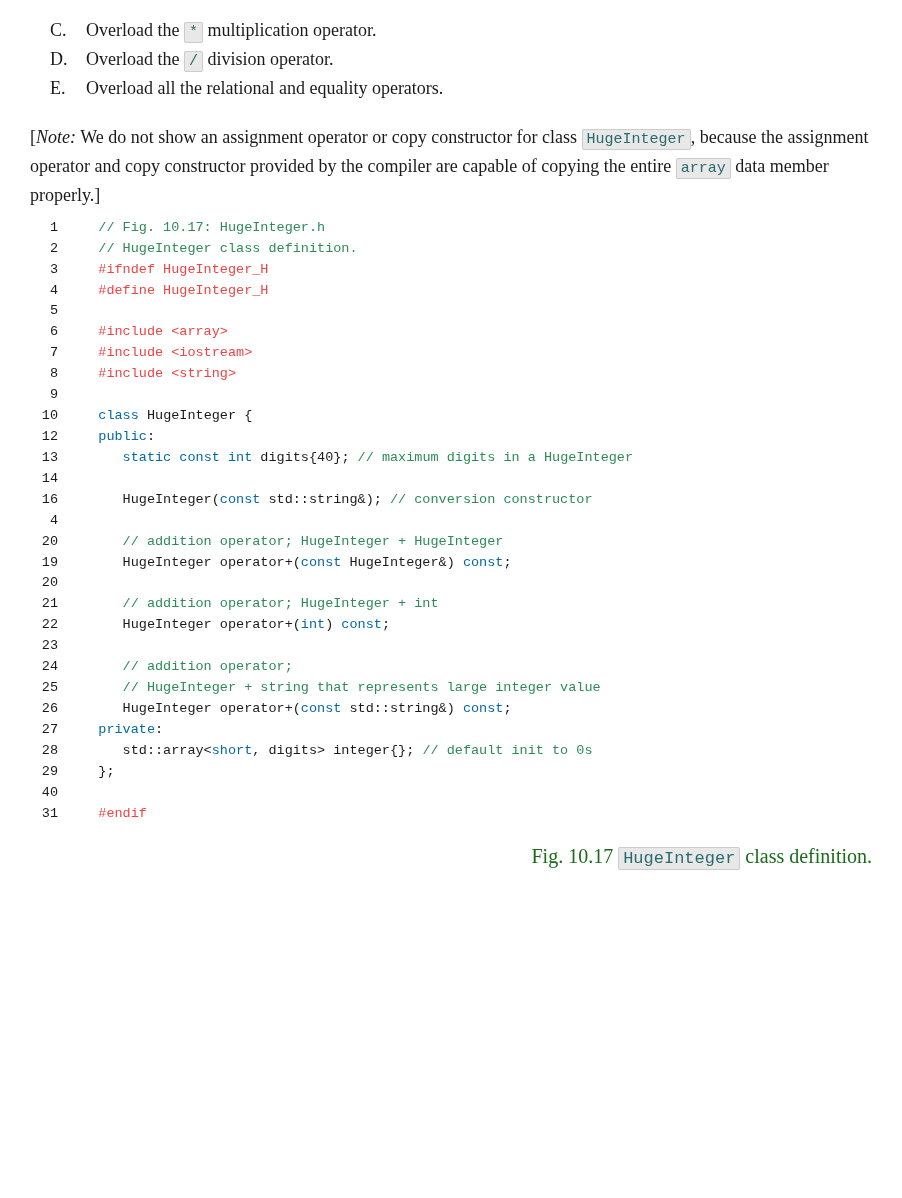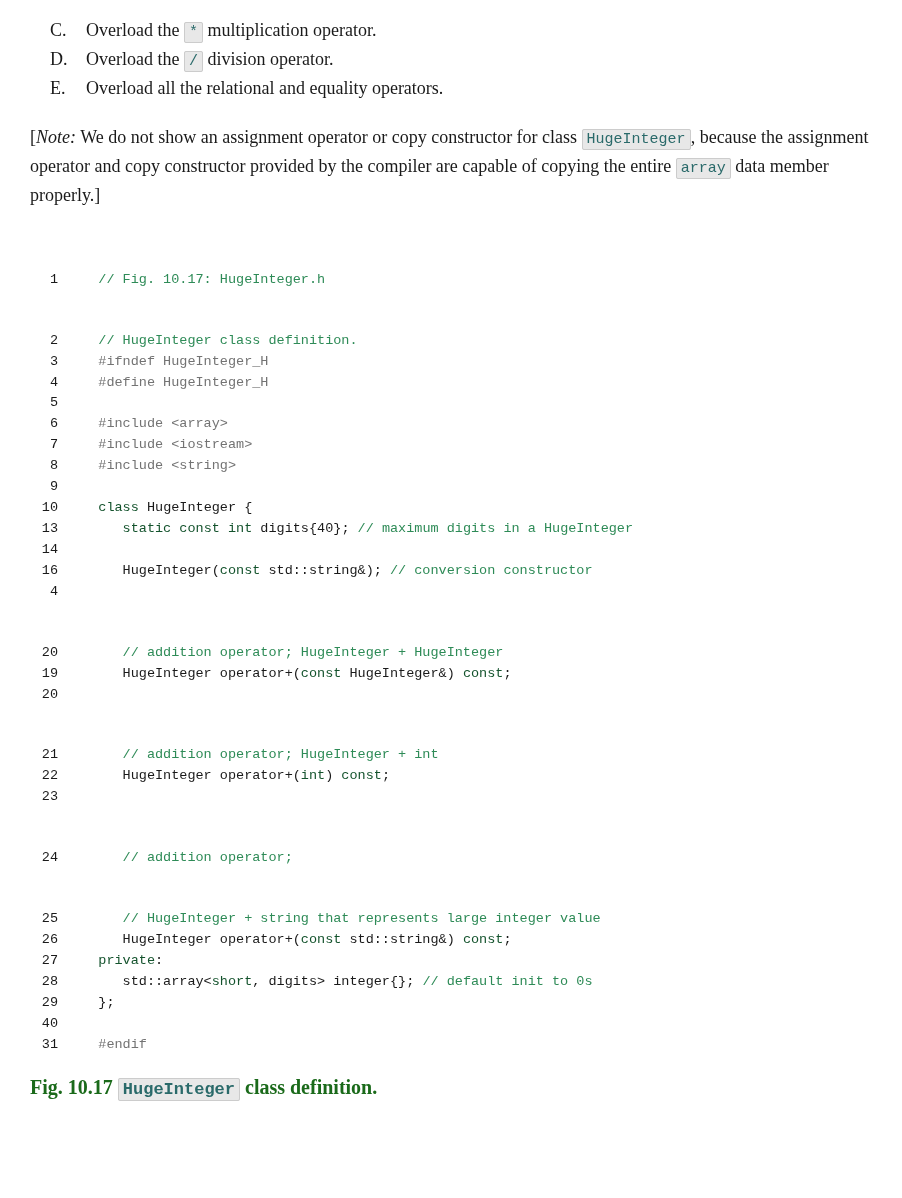--- a/index.html
+++ b/index.html
@@ -40,21 +40,21 @@
       font-family: 'Courier New', Courier, monospace;
       font-size: 15px;
       background: #e8e8e8;
       border: 1px solid #ccc;
       padding: 1px 4px;
       border-radius: 2px;
       color: #2a6a6a;
     }
 
     .note-section {
-      margin-bottom: 20px;
+      margin-bottom: 8px;
       font-size: 18px;
       line-height: 1.6;
       color: #1a1a1a;
     }
 
     .note-section em {
       font-style: italic;
     }
 
     .code-block {
@@ -78,29 +78,30 @@
       font-size: 13.5px;
       user-select: none;
     }
 
     .line-content {
       flex: 1;
       white-space: pre;
     }
 
     
-    .c-green { color: #737373; }       
-    .c-teal  { color: #14532d; }       
-    .c-comment { color: #2e8b57; margin-top: 40px; }
+    .c-green { color: #ef4444; }       
+    .c-teal  { color: #0369a1; }       
+    .c-comment { color: #2e8b57; }
 
     .fig-caption {
       font-size: 20px;
-      font-weight: bold;
+      font-weight: normal;
       color: #1a6a1a;
       margin-top: 16px;
+      text-align: right;
     }
 
     .fig-caption .fig-num {
       color: #1a6a1a;
     }
   </style>
 </head>
 <body>
 
 <div class="list-section">
@@ -180,20 +181,24 @@
     <span class="line-num">9</span>
     <span class="line-content"> </span>
   </div>
 
   <div class="code-line">
     <span class="line-num">10</span>
     <span class="line-content">   <span class="c-teal">class</span> HugeInteger {</span>
   </div>
 
 
+  <div class="code-line">
+    <span class="line-num">12</span>
+    <span class="line-content">   <span class="c-teal">public</span>:</span>
+  </div>
 
   <div class="code-line">
     <span class="line-num">13</span>
     <span class="line-content">      <span class="c-teal">static</span> <span class="c-teal">const</span> <span class="c-teal">int</span> digits{40}; <span class="c-comment">// maximum digits in a HugeInteger</span></span>
   </div>
 
   <div class="code-line">
     <span class="line-num">14</span>
     <span class="line-content"> </span>
   </div>

